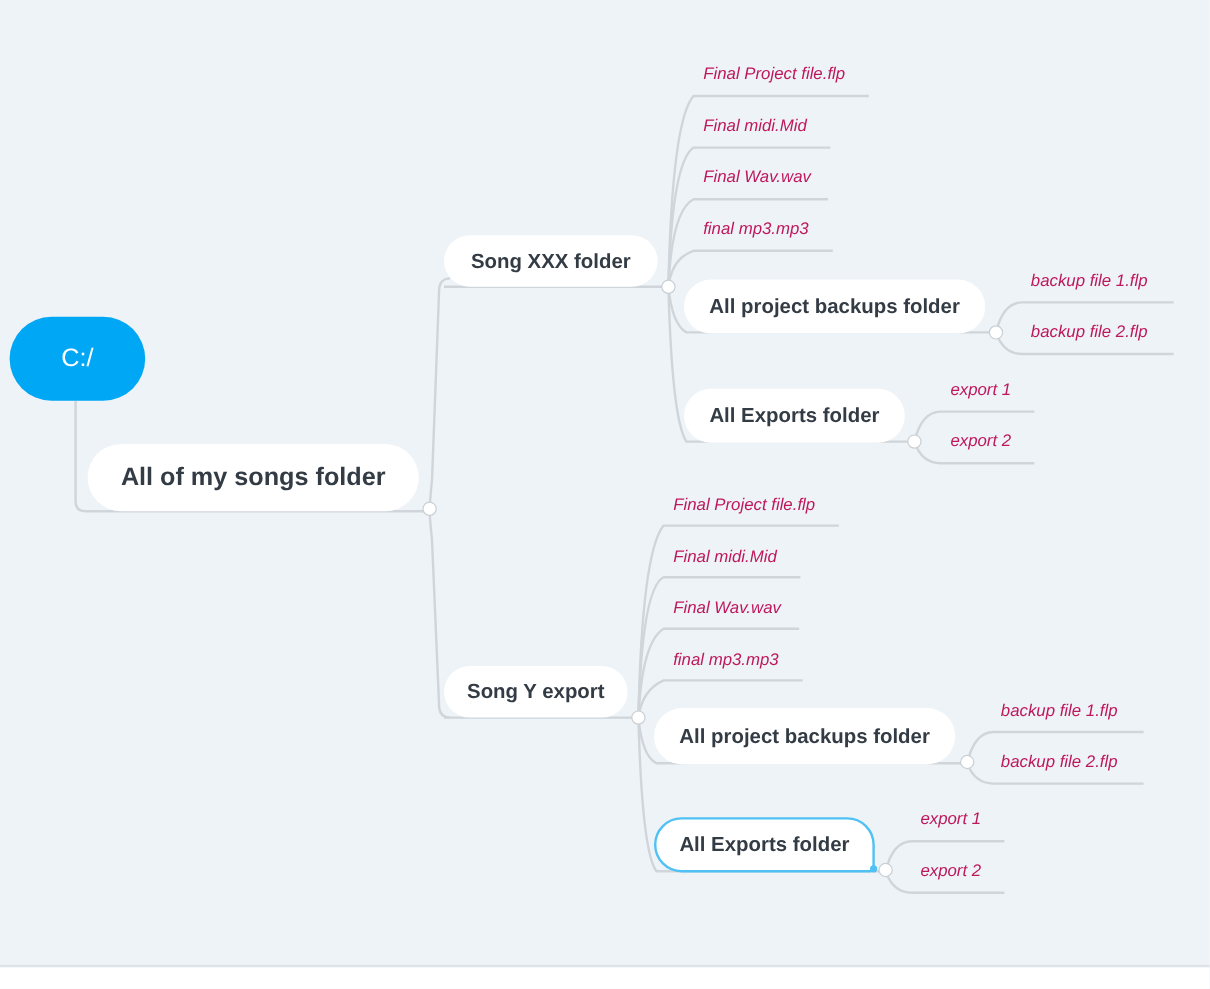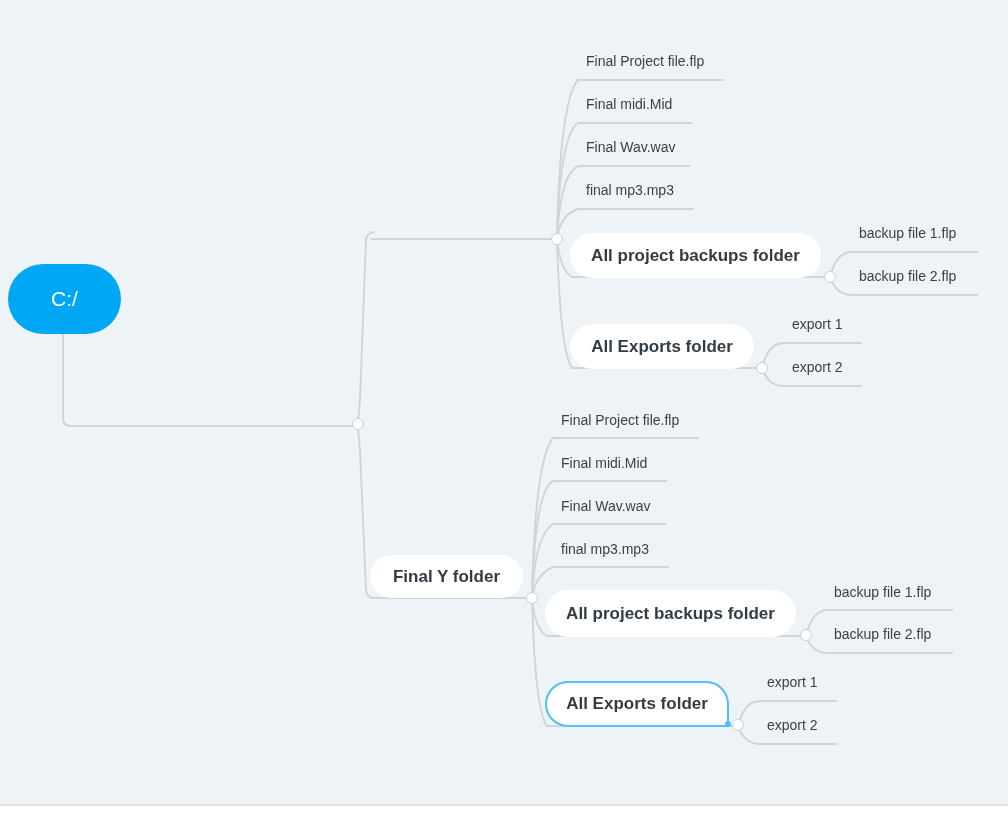--- a/index.html
+++ b/index.html
@@ -5,21 +5,21 @@
   html, body { margin:0; padding:0; }
   body { width:1008px; height:824px; background:#ffffff; position:relative; overflow:hidden; font-family:"Liberation Sans", sans-serif; }
   .canvas { position:absolute; left:0; top:0; width:1008px; height:804px; background:#eef3f7; border-bottom:2px solid #dde3e7; }
   svg.lines { position:absolute; left:0; top:0; width:1008px; height:804px; }
   .node { position:absolute; box-sizing:border-box; display:flex; align-items:center; justify-content:center; white-space:nowrap; color:#333c45; font-weight:bold; background:#ffffff; border-radius:24px; }
   .root { background:#00a7f5; color:#ffffff; font-weight:normal; font-size:21px; border-radius:36px; }
   .n1 { font-size:21px; border-radius:28px; }
   .n2 { font-size:17px; }
   .n3 { font-size:17px;text-align:right; }
   .selected { border:2px solid #4fc1f4; }
-  .leaf { position:absolute; font-size:14px; color:#404040; white-space:nowrap; }
+  .leaf { position:absolute; font-size:14px; color:#be185d; white-space:nowrap;font-style:italic; }
   .handle { position:absolute; width:12px; height:12px; border-radius:50%; background:#ffffff; border:1.5px solid #c9cfd4; box-sizing:border-box; }
   .sel-dot { position:absolute; width:6px; height:6px; border-radius:50%; background:#4fc1f4; }
 </style>
 </head>
 <body>
 
 <div class="canvas">
   <svg class="lines" fill="none" stroke="#cfd5da" stroke-width="2">
 
     <path d="M63 334 L63 418 Q63 426 71 426 L358 426"></path>
@@ -53,22 +53,28 @@
     <path d="M806 636 Q812 653 828 653 L953 653"></path>
 
     <path d="M738 726 Q744 701 760 701 L837 701"></path>
     <path d="M738 726 Q744 744 760 744 L837 744"></path>
   </svg>
 
   <div class="node root" style="left:8px;top:264px;width:113px;height:70px;">
     <span>C:/</span>
   </div>
 
+  <div class="node n1" style="left:73px;top:370px;width:276px;height:56px;">
+    <span>All of my songs folder</span>
+  </div>
   <div class="handle" style="left:352px;top:418px;"></div>
 
+  <div class="node n2" style="left:370px;top:196px;width:178px;height:43px;">
+    <span>Song XXX folder</span>
+  </div>
   <div class="handle" style="left:551px;top:233px;"></div>
 
   <div class="leaf" style="left:586px;top:53px;">Final Project file.flp</div>
   <div class="leaf" style="left:586px;top:96px;">Final midi.Mid</div>
   <div class="leaf" style="left:586px;top:139px;">Final Wav.wav</div>
   <div class="leaf" style="left:586px;top:182px;">final mp3.mp3</div>
 
   <div class="node n3" style="left:570px;top:233px;width:251px;height:45px;">
     <span>All project backups folder</span>
   </div>
@@ -77,21 +83,21 @@
   <div class="leaf" style="left:859px;top:268px;">backup file 2.flp</div>
 
   <div class="node n3" style="left:570px;top:324px;width:184px;height:45px;">
     <span>All Exports folder</span>
   </div>
   <div class="handle" style="left:756px;top:362px;"></div>
   <div class="leaf" style="left:792px;top:316px;">export 1</div>
   <div class="leaf" style="left:792px;top:359px;">export 2</div>
 
   <div class="node n2" style="left:370px;top:555px;width:153px;height:43px;">
-    <span>Final Y folder</span>
+    <span>Song Y export</span>
   </div>
   <div class="handle" style="left:526px;top:592px;"></div>
 
   <div class="leaf" style="left:561px;top:412px;">Final Project file.flp</div>
   <div class="leaf" style="left:561px;top:455px;">Final midi.Mid</div>
   <div class="leaf" style="left:561px;top:498px;">Final Wav.wav</div>
   <div class="leaf" style="left:561px;top:541px;">final mp3.mp3</div>
 
   <div class="node n3" style="left:545px;top:590px;width:251px;height:47px;">
     <span>All project backups folder</span>

